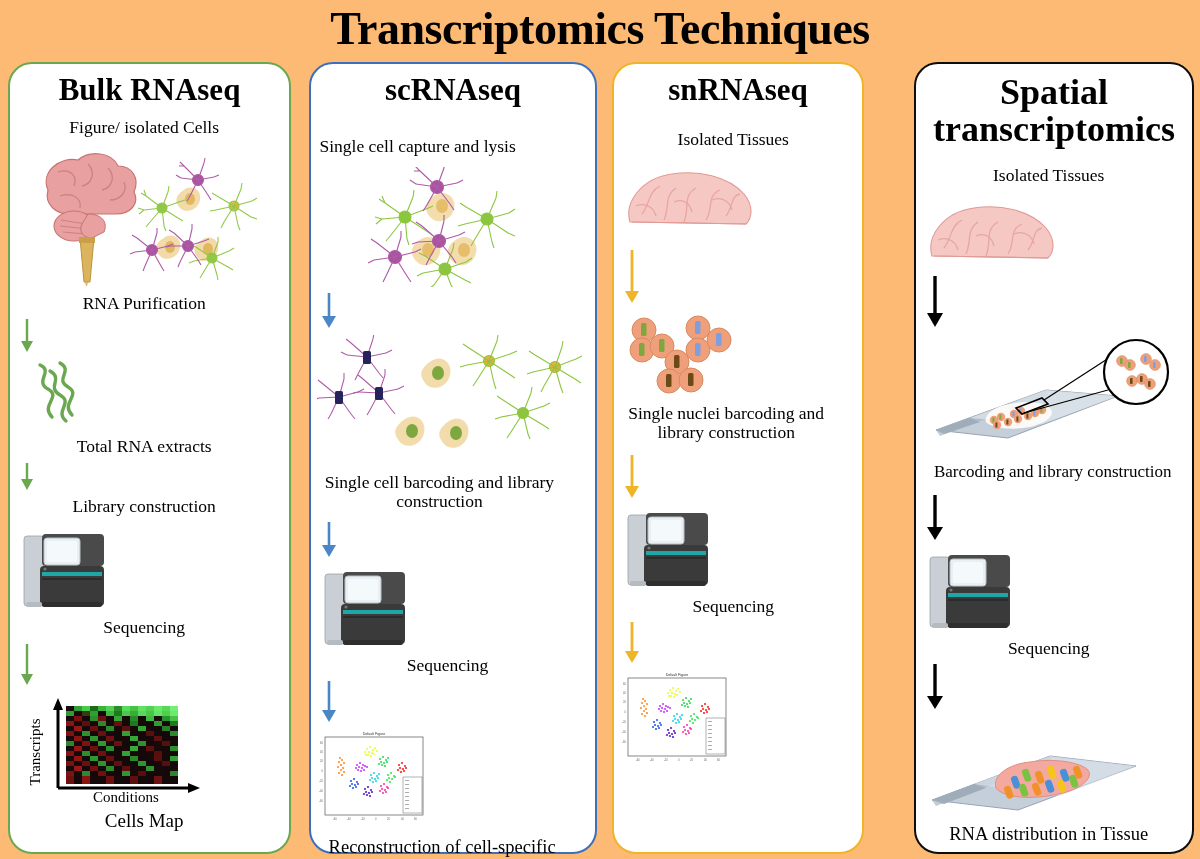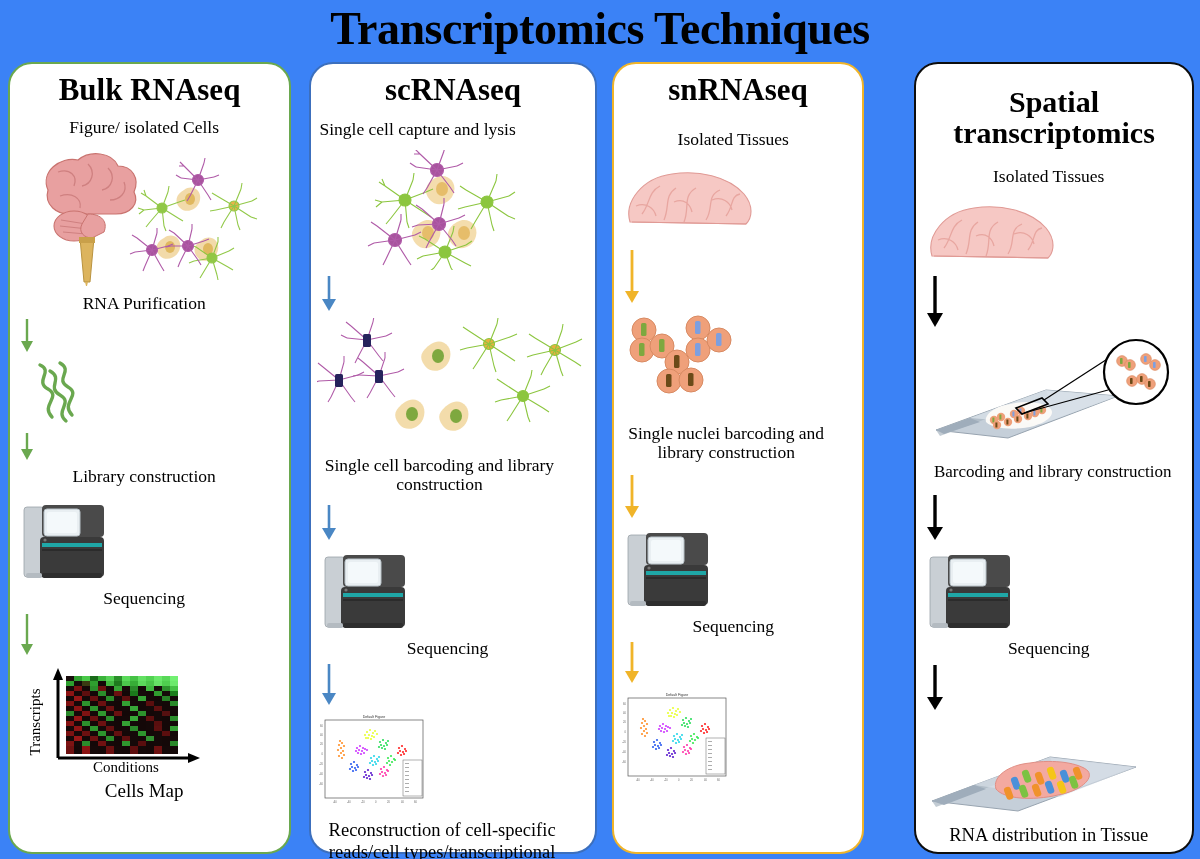--- a/index.html
+++ b/index.html
@@ -6,21 +6,21 @@
   * { box-sizing: border-box; margin: 0; padding: 0; }
   html, body {
     width: 1200px; height: 859px;
     background: #ffffff;
     font-family: "Liberation Serif", "DejaVu Serif", serif;
     overflow: hidden;
   }
   #figure {
     position: relative;
     width: 1200px; height: 859px;
-    background: #3b82f6;
+    background: #fdba74;
   }
   
   .figure-title {
     position: absolute;
     top: 2px; left: 0; width: 1200px;
     text-align: center;
     font-size: 46px;
     font-weight: bold;
     letter-spacing: -0.5px;
     color: #000000;
@@ -44,21 +44,21 @@
   #panel-spatial   { left: 914px; width: 280px; border: 2.5px solid #0d0d0d; }
 
   .panel-title {
     font-size: 31px;
     font-weight: bold;
     color: #000;
     text-align: center;
     line-height: 1.03;
     margin-top: 4px;
   }
-  .panel-title.two-line { font-size: 30px; margin-top: 17px; }
+  .panel-title.two-line { font-size: 36px; margin-top: 4px; }
 
   .step-label {
     font-size: 17.5px;
     color: #000;
     text-align: center;
     line-height: 1.12;
     width: 96%;
   }
   .caption-final { font-size: 18.5px; line-height: 1.18; }
 
@@ -162,20 +162,21 @@
     <div class="art">
       <svg width="90" height="68" viewBox="0 0 90 68">
         <g fill="none" stroke="#6aa84f" stroke-width="3.4" stroke-linecap="round">
           <path d="M24 6 C38 12, 18 22, 32 30 C46 38, 24 46, 36 58"></path>
           <path d="M44 4 C58 12, 38 20, 52 28 C66 36, 44 44, 56 56"></path>
           <path d="M34 12 C48 20, 30 28, 44 36 C58 44, 38 52, 50 62"></path>
         </g>
       </svg>
     </div>
 
+    <div class="step-label" style="margin-top:4px">Total RNA extracts</div>
 
     <div class="arrow">
       <svg width="22" height="28" viewBox="0 0 22 28">
         <line x1="11" y1="0" x2="11" y2="18" stroke="#6aa84f" stroke-width="2.4"></line>
         <polygon points="11,27 5,16 17,16" fill="#6aa84f"></polygon>
       </svg>
     </div>
 
     <div class="step-label">Library construction</div>
 
@@ -444,21 +445,21 @@
         <text x="110" y="110" fill="#000" font-size="15" font-family="Liberation Serif, serif" text-anchor="middle">Conditions</text>
       </svg>
     </div>
 
     <div class="step-label" style="font-size:19px">Cells Map</div>
   </div>
 
   <div class="panel" id="panel-sc">
     <div class="panel-title">scRNAseq</div>
 
-    <div class="step-label" style="margin-top:8px; width:74%">Single cell capture and lysis</div>
+    <div class="step-label" style="margin-top:25px; width:74%">Single cell capture and lysis</div>
 
     <div class="art" style="margin-top:4px">
       <svg width="220" height="120" viewBox="0 0 220 120">
 
         <path d="M118 28 C128 22, 140 30, 137 42 C134 54, 120 58, 113 50 C106 42, 108 34, 118 28 Z" fill="#f2d8a2" opacity="0.88"></path>
         <ellipse cx="125" cy="39" rx="6" ry="7" fill="#e6bd6a"></ellipse>
         <path d="M104 72 C114 66, 126 74, 123 86 C120 98, 106 102, 99 94 C92 86, 94 78, 104 72 Z" fill="#f2d8a2" opacity="0.88"></path>
         <ellipse cx="111" cy="83" rx="6" ry="7" fill="#e6bd6a"></ellipse>
         <path d="M140 72 C150 66, 162 74, 159 86 C156 98, 142 102, 135 94 C128 86, 130 78, 140 72 Z" fill="#f2d8a2" opacity="0.88"></path>
         <ellipse cx="147" cy="83" rx="6" ry="7" fill="#e6bd6a"></ellipse>
@@ -793,21 +794,21 @@
           <circle cx="57" cy="48" r="12" fill="#efa07a" stroke="#d88a62" stroke-width="1"></circle>
           <rect x="54" y="41" width="5.5" height="13" rx="1.6" fill="#6b4a18"></rect>
           <circle cx="49" cy="67" r="12" fill="#efa07a" stroke="#d88a62" stroke-width="1"></circle>
           <rect x="46" y="60" width="5.5" height="13" rx="1.6" fill="#6b4a18"></rect>
           <circle cx="71" cy="66" r="12" fill="#efa07a" stroke="#d88a62" stroke-width="1"></circle>
           <rect x="68" y="59" width="5.5" height="13" rx="1.6" fill="#6b4a18"></rect>
         </g>
       </svg>
     </div>
 
-    <div class="step-label" style="width:90%; margin-top:24px">Single nuclei barcoding and library construction</div>
+    <div class="step-label" style="width:90%; margin-top:4px">Single nuclei barcoding and library construction</div>
 
     <div class="arrow" style="margin-top:6px">
       <svg width="24" height="44" viewBox="0 0 24 44">
         <line x1="12" y1="0" x2="12" y2="32" stroke="#f0b429" stroke-width="2.8"></line>
         <polygon points="12,43 5,31 19,31" fill="#f0b429"></polygon>
       </svg>
     </div>
 
     <div class="art">
       <svg width="96" height="86" viewBox="0 0 96 86">

